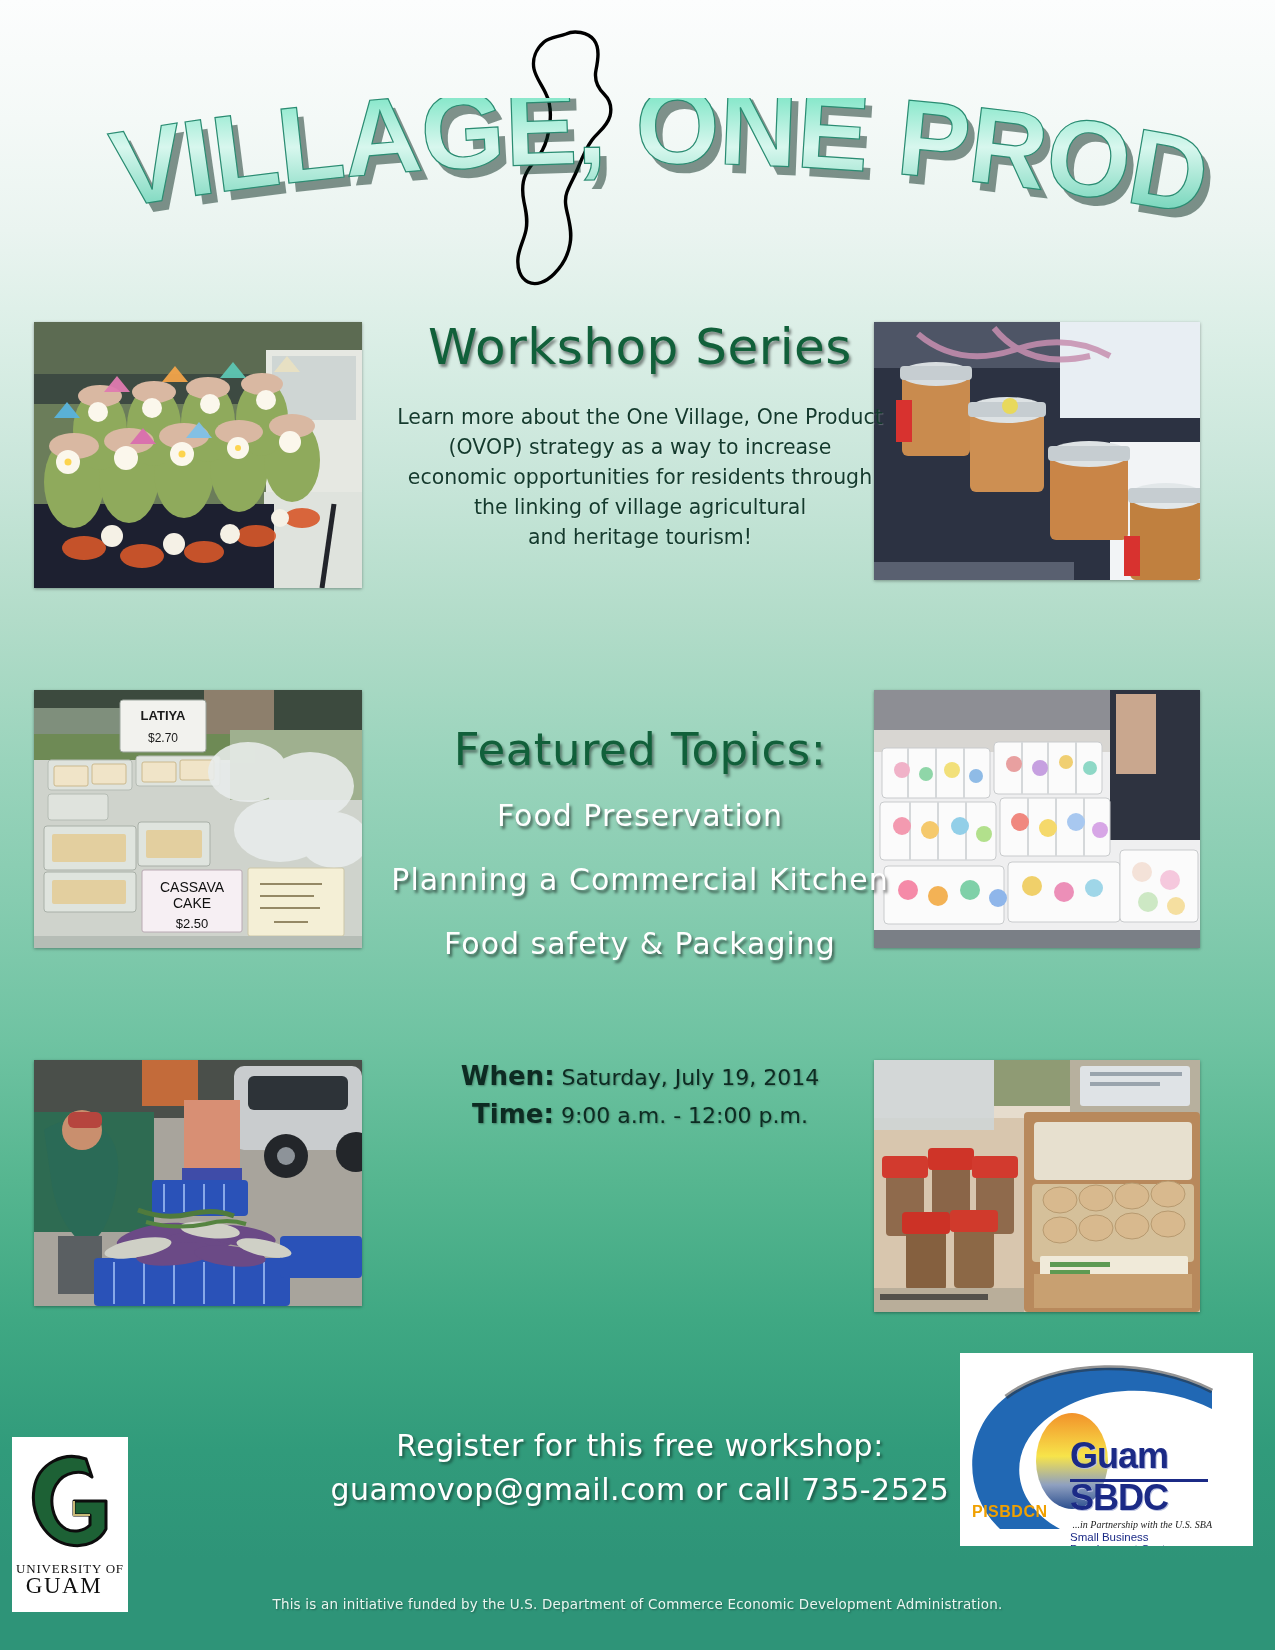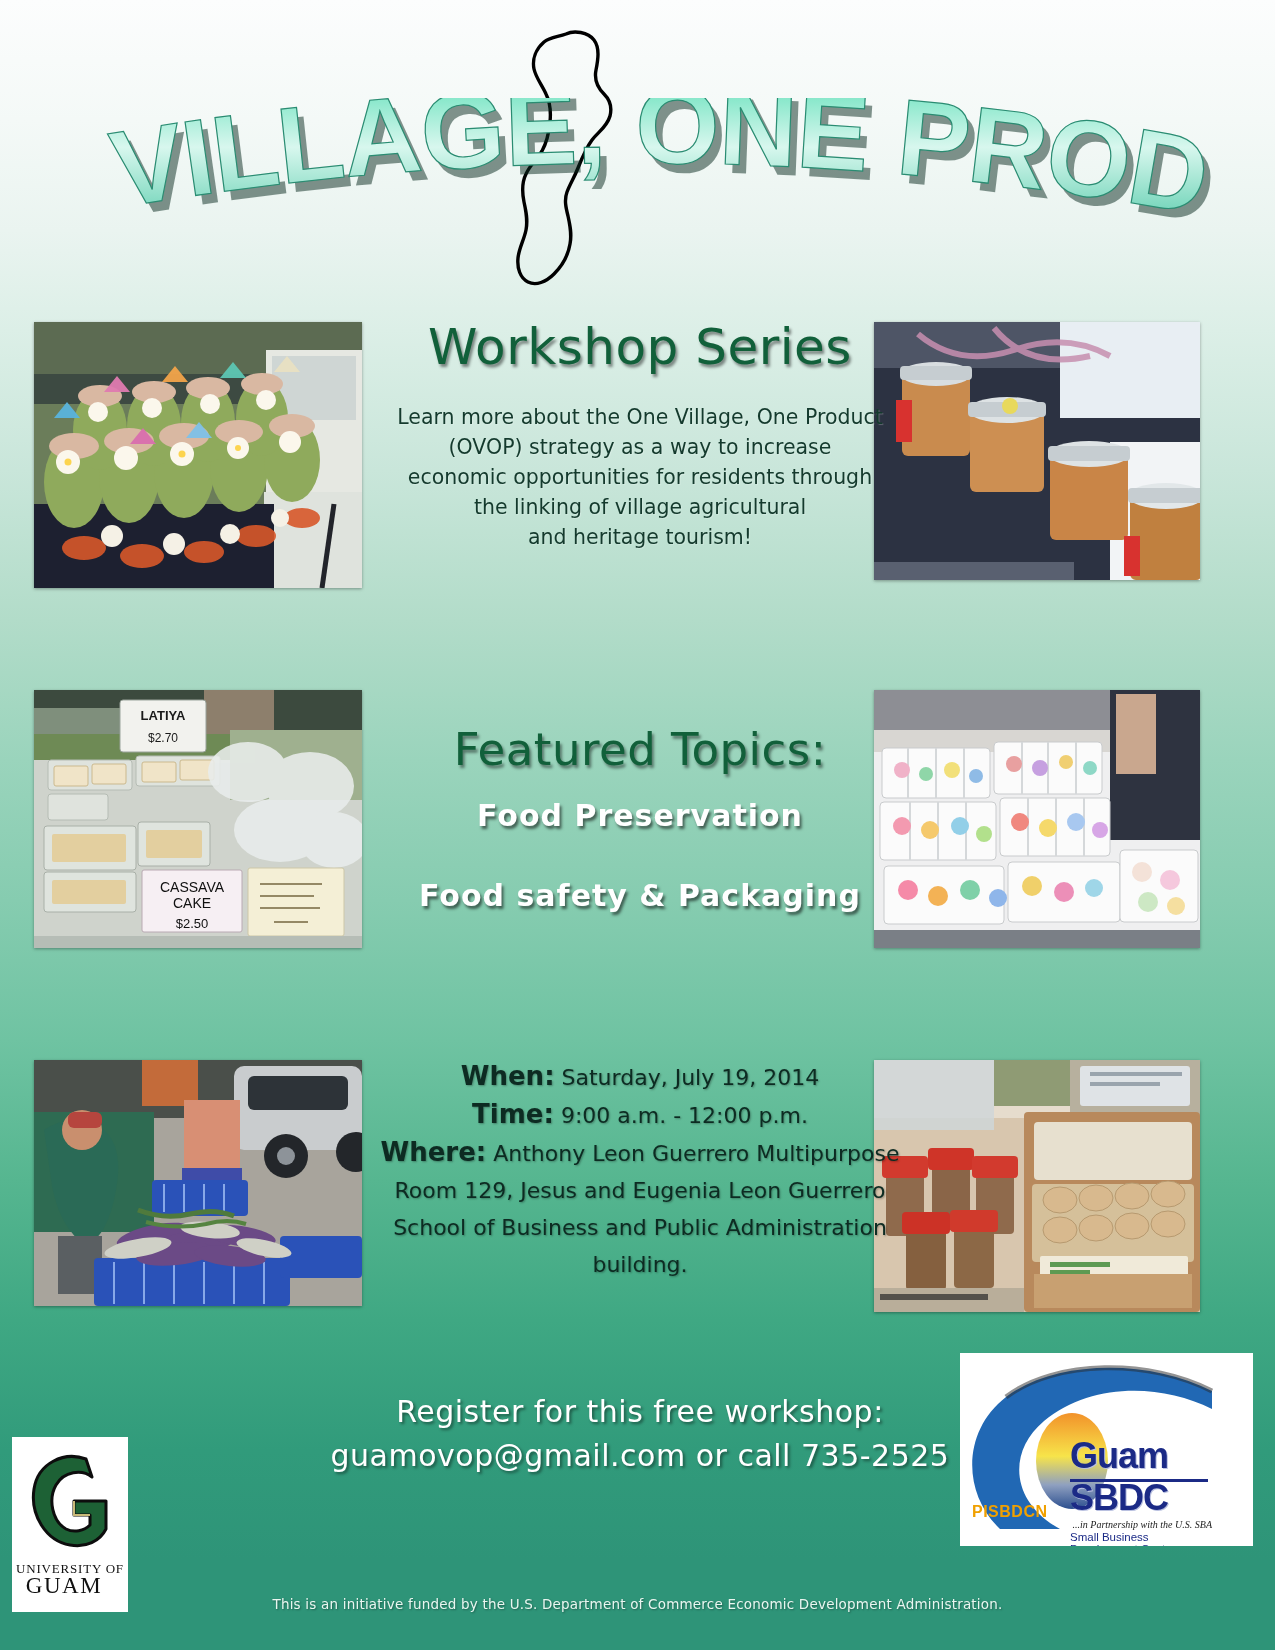--- a/index.html
+++ b/index.html
@@ -42,21 +42,21 @@
   .h-green{
     font-family:"DejaVu Sans", sans-serif;
     color:#11603a;font-weight:400;letter-spacing:.5px;
     text-shadow:2px 3px 3px rgba(0,0,0,.45);
   }
   .body-dark{
     color:#143a2d;font-size:20.5px;line-height:30px;
     text-shadow:1px 1px 1px rgba(255,255,255,.25);
   }
   .topic{
-    color:#ffffff;font-weight:700;letter-spacing:1px;
+    color:#ffffff;font-weight:400;letter-spacing:1px;
     text-shadow:2px 3px 3px rgba(0,0,0,.55);
   }
   .detail{
     color:#0d2b22;font-size:22px;line-height:37px;
     text-shadow:1px 1px 2px rgba(0,0,0,.30);
   }
   .detail b{font-weight:700;font-size:26px;}
   .register{
     color:#ffffff;font-size:30px;line-height:44px;letter-spacing:.5px;
     text-shadow:2px 2px 3px rgba(0,0,0,.45);
@@ -373,20 +373,21 @@
       </g>
       <rect x="0" y="240" width="326" height="18" fill="#7a7f86"></rect>
     </svg>
   </div>
 
   <div class="center-col" style="top:700px;margin-top:24px;">
     <div class="h-green" style="font-size:45px;line-height:52px;">Featured Topics:</div>
     <div style="height:16px;"></div>
     <div class="topic" style="font-size:30px;line-height:48px;">Food Preservation</div>
     <div style="height:16px;"></div>
+    <div class="topic" style="font-size:30px;line-height:48px;">Planning a Commercial Kitchen</div>
     <div style="height:16px;"></div>
     <div class="topic" style="font-size:30px;line-height:48px;">Food safety &amp; Packaging</div>
   </div>
 
   <div class="photo" style="left:34px;top:1060px;width:328px;height:246px;">
     <svg class="inner" viewBox="0 0 328 246" preserveAspectRatio="none">
       <rect width="328" height="246" fill="#a8a49c"></rect>
       <rect y="0" width="328" height="58" fill="#4a4f4a"></rect>
       <rect x="108" y="0" width="56" height="46" fill="#c36b3a"></rect>
       <rect x="200" y="6" width="128" height="84" rx="10" fill="#c9ccce"></rect>
@@ -481,30 +482,23 @@
 
   <div class="center-col" style="top:1058px;">
     <div class="detail">
       <b>When:</b>
       <span>Saturday, July 19, 2014</span>
     </div>
     <div class="detail">
       <b>Time:</b>
       <span>9:00 a.m. - 12:00 p.m.</span>
     </div>
-    <div class="detail">
-      <span><b>Where:</b>
-      <span>Anthony Leon  Guerrero Multipurpose</span></span>
-      <div>Room 129, Jesus and Eugenia Leon Guerrero</div>
-      <div>School of Business and Public Administration</div>
-      <div>building.</div>
-    </div>
-  </div>
-
-  <div class="center-col" style="left:300px;width:680px;top:1390px;">
+  </div>
+
+  <div class="center-col" style="left:300px;width:680px;top:1424px;">
     <div class="register">Register for this free workshop:</div>
     <div class="register">guamovop@gmail.com or call 735-2525</div>
   </div>
 
   <div class="footnote" style="top:1596px;">This is an initiative funded by the U.S. Department of Commerce Economic Development Administration.</div>
 
   <div class="logo-uog">
     <svg class="uog-g" width="92" height="110" viewBox="0 0 92 110">
       <path d="M62 10 C40 2 14 14 10 40 C6 66 22 92 46 96 C62 99 76 92 82 80
                L82 52 L50 52 L50 66 L66 66 L66 76 C60 82 50 84 42 80

